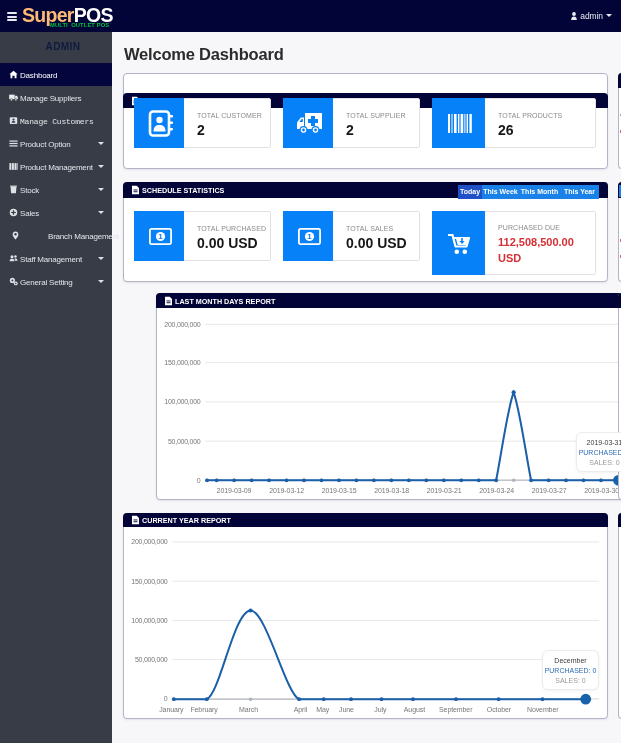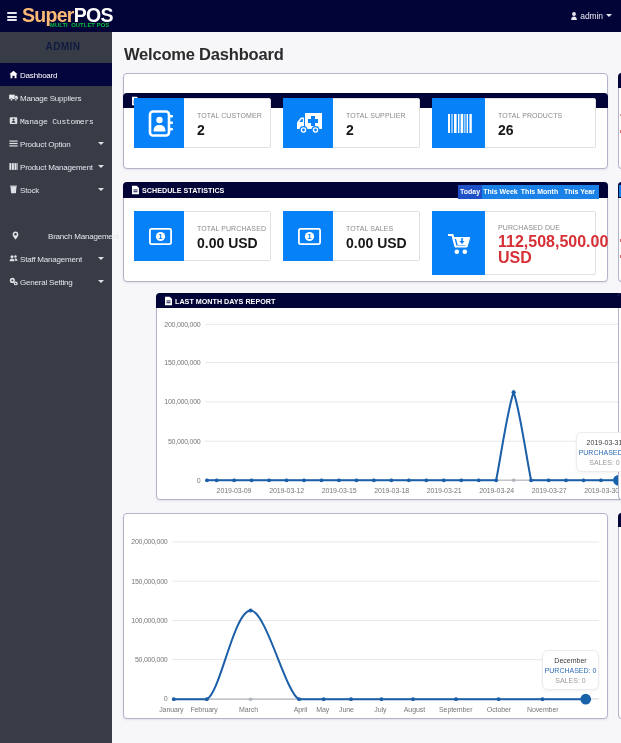--- a/index.html
+++ b/index.html
@@ -114,20 +114,29 @@
       </svg>
       <span class="lbl">Product Management</span>
       <span class="caret"></span>
     </div>
   <div class="mi" style="top:146px;">
       <svg class="ic" viewBox="0 0 12 12">
         <path d="M2 2 h8 l-0.8 9 h-6.4 z" fill="#dfe1e6"></path>
         <rect x="1.5" y="0.8" width="9" height="1.4" fill="#dfe1e6"></rect>
       </svg>
       <span class="lbl">Stock</span>
+      <span class="caret"></span>
+    </div>
+  <div class="mi" style="top:169px;">
+      <svg class="ic" viewBox="0 0 12 12">
+        <circle cx="6" cy="6" r="5" fill="#dfe1e6"></circle>
+        <rect x="5.2" y="3" width="1.6" height="6" fill="#373c46"></rect>
+        <rect x="3" y="5.2" width="6" height="1.6" fill="#373c46"></rect>
+      </svg>
+      <span class="lbl">Sales</span>
       <span class="caret"></span>
     </div>
   <div class="mi" style="top:192px;">
       <svg class="ic" viewBox="0 0 12 12" style="left:11px;">
         <path d="M6 0.8 C3.8 0.8 2.2 2.4 2.2 4.5 C2.2 7.2 6 11.2 6 11.2 C6 11.2 9.8 7.2 9.8 4.5 C9.8 2.4 8.2 0.8 6 0.8 Z" fill="#dfe1e6"></path>
         <circle cx="6" cy="4.4" r="1.6" fill="#373c46"></circle>
       </svg>
       <span class="lbl" style="left:8px;padding-left:40px;">Branch Management</span>
     </div>
   <div class="mi" style="top:215px;">
@@ -244,21 +253,21 @@
 <div class="scard" style="left:432px; top:211px; width:164px; height:64px;">
   <div class="sbox" style="width:53px;"></div>
   <svg class="abs" style="left:14px; top:22px;" width="24" height="21" viewBox="0 0 24 21">
     <path d="M1 1 h4.5 l3 11.5 h11 l2.5 -8.5 l-16.5 0" fill="none" stroke="#fff" stroke-width="2.2" stroke-linejoin="round"></path>
     <path d="M8.5 3 h13 l-2.2 8 h-8.6 z" fill="#fff"></path>
     <path d="M14.2 4 v3 h-1.8 l2.6 3 l2.6 -3 h-1.8 v-3 z" fill="#0781f8"></path>
     <circle cx="9.8" cy="17.8" r="2.3" fill="#fff"></circle>
       <circle cx="17.8" cy="17.8" r="2.3" fill="#fff"></circle>
   </svg>
   <span class="slbl" style="left:65px; top:12px;">PURCHASED DUE</span>
-  <span class="sval" style="left:65px; top:22px; color:#d62f35; font-size:16px; line-height:16px;">112,508,500.00<br>USD</span>
+  <span class="sval" style="left:65px; top:22px; color:#d62f35; font-size:11px; line-height:16px;">112,508,500.00<br>USD</span>
 </div>
 
 <div class="panel" style="left:123px; top:293px; width:485px; height:207px;margin-left:33px;">
   <div class="phdr" style="height:15px;">
     <svg class="fic" width="7" height="9" viewBox="0 0 7 9">
         <path d="M0 0 h4.5 L7 2.5 V9 H0 Z" fill="#fff"></path>
         <rect x="1.5" y="4" width="4" height="0.9" fill="#020337"></rect>
         <rect x="1.5" y="5.8" width="4" height="0.9" fill="#020337"></rect>
       </svg>
     <span class="t">LAST MONTH DAYS REPORT</span>
@@ -336,20 +345,28 @@
       <circle cx="461.4699999999999" cy="171.3" r="5.4" fill="#1762ab"></circle>
     </svg>
   <div class="tooltip" style="left:419px; top:138px; width:57px; height:40px;">
     <div class="l1">2019-03-31</div>
       <div class="l2">PURCHASED: 0</div>
       <div class="l3">SALES: 0</div>
   </div>
 </div>
 
 <div class="panel" style="left:123px; top:513px; width:485px; height:206px;">
+  <div class="phdr" style="height:14px;">
+    <svg class="fic" width="7" height="9" viewBox="0 0 7 9">
+        <path d="M0 0 h4.5 L7 2.5 V9 H0 Z" fill="#fff"></path>
+        <rect x="1.5" y="4" width="4" height="0.9" fill="#020337"></rect>
+        <rect x="1.5" y="5.8" width="4" height="0.9" fill="#020337"></rect>
+      </svg>
+    <span class="t">CURRENT YEAR REPORT</span>
+  </div>
   <svg id="chart2" class="abs" style="left:0px; top:14px;" width="483" height="191" viewBox="0 0 483 191">
       <line x1="48" y1="13.899999999999977" x2="475" y2="13.899999999999977" stroke="#e8e8e8" stroke-width="1"></line>
       <text x="43.5" y="16.399999999999977" font-size="7" fill="#777" text-anchor="end" letter-spacing="-0.25px">200,000,000</text>
       <line x1="48" y1="53.200000000000045" x2="475" y2="53.200000000000045" stroke="#e8e8e8" stroke-width="1"></line>
       <text x="43.5" y="55.700000000000045" font-size="7" fill="#777" text-anchor="end" letter-spacing="-0.25px">150,000,000</text>
       <line x1="48" y1="92.39999999999998" x2="475" y2="92.39999999999998" stroke="#e8e8e8" stroke-width="1"></line>
       <text x="43.5" y="94.89999999999998" font-size="7" fill="#777" text-anchor="end" letter-spacing="-0.25px">100,000,000</text>
       <line x1="48" y1="131.60000000000002" x2="475" y2="131.60000000000002" stroke="#e8e8e8" stroke-width="1"></line>
       <text x="43.5" y="134.10000000000002" font-size="7" fill="#777" text-anchor="end" letter-spacing="-0.25px">50,000,000</text>
       <line x1="48" y1="170.89999999999998" x2="475" y2="170.89999999999998" stroke="#d8d8d8" stroke-width="1"></line>

